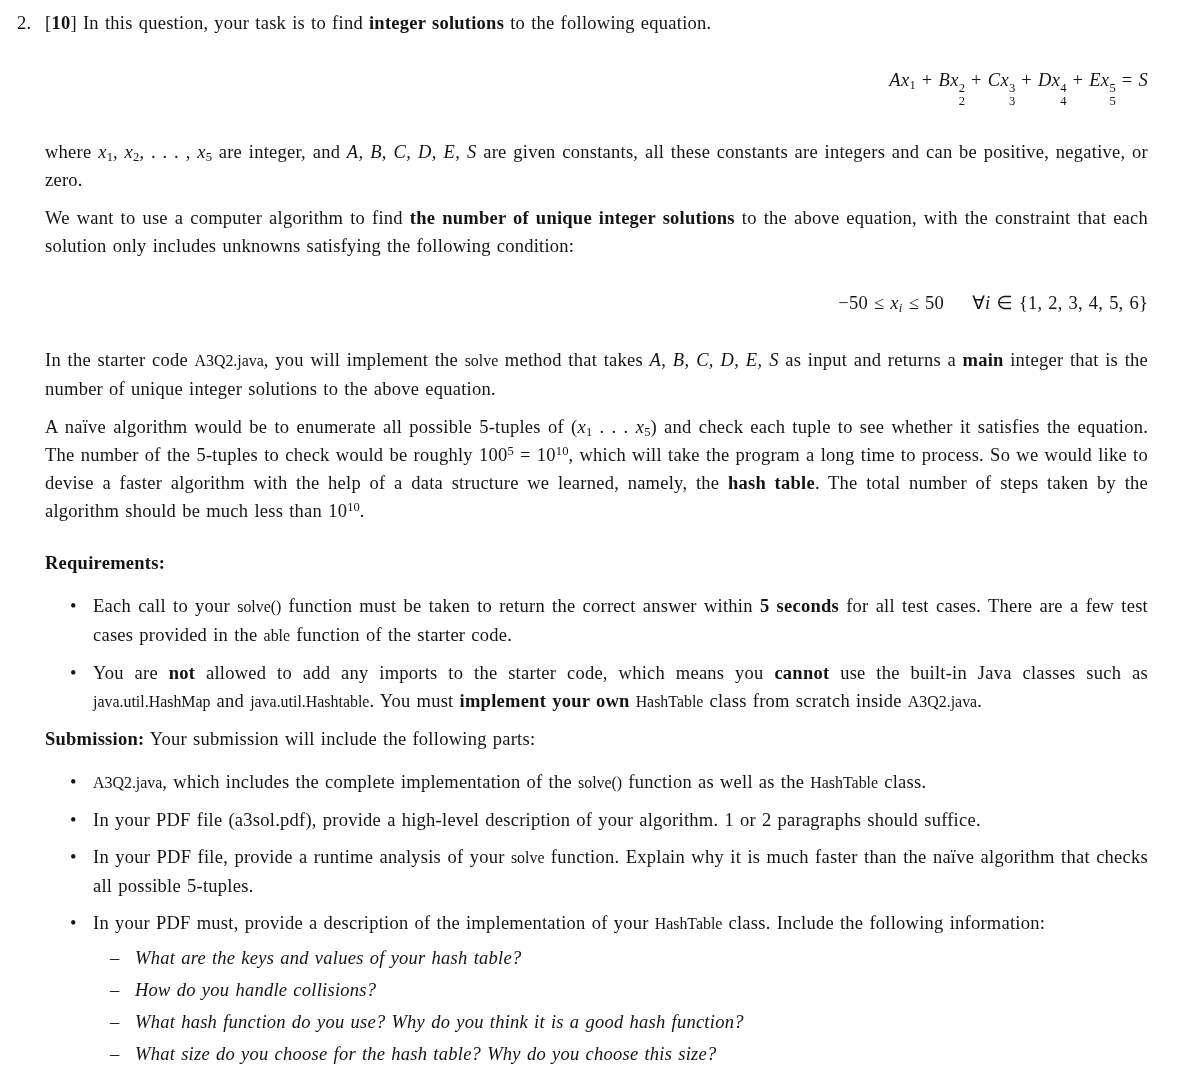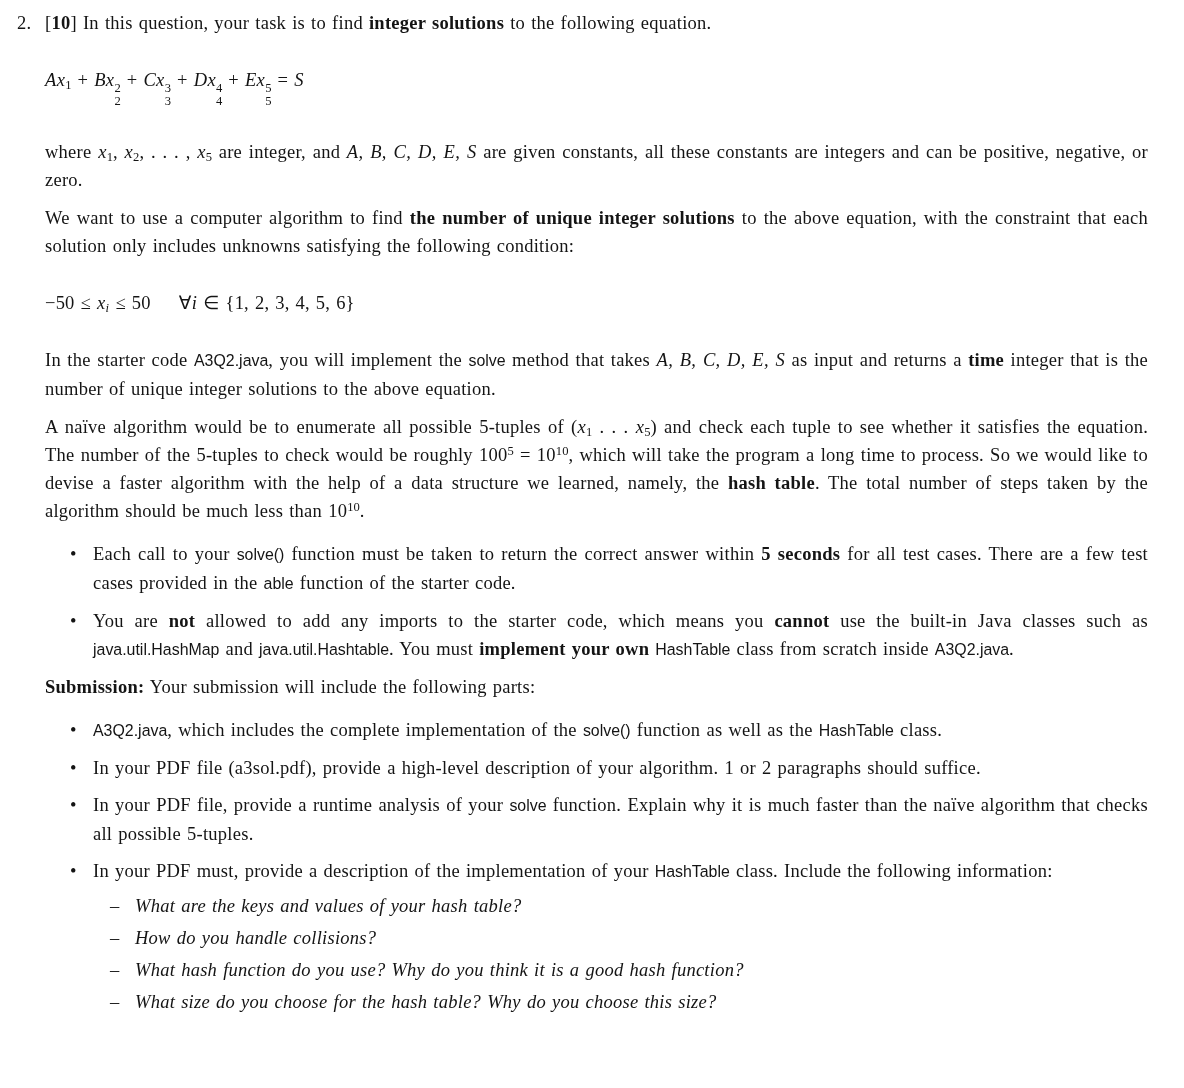--- a/index.html
+++ b/index.html
@@ -29,21 +29,21 @@
     position: absolute;
     left: -28px;
     top: 0;
   }
   .para {
     margin: 0 0 10px 0;
     text-align: justify;
   }
   .math {
     margin: 29px 0;
-    text-align: left;
+    text-align: right;
     letter-spacing: 0.2px;
   }
   .section-head {
     font-weight: 700;
     margin: 24px 0 0 0;
   }
   .blist { margin: 15px 0 0 0; }
   .bitem {
     display: flex;
     margin-bottom: 9px;
@@ -64,21 +64,21 @@
   }
   .dmark {
     flex: 0 0 42px;
     box-sizing: border-box;
     padding-left: 17px;
   }
   .dcontent { flex: 1 1 auto; text-align: left; font-style: italic; }
   .rs-b { font-weight: 700; }
   .rs-i { font-style: italic; letter-spacing: 0.35px; }
   .rs-m {
-    font-family: Liberation Sans, sans-serif;
+    font-family: Liberation Serif, serif;
     font-size: 0.86em;
     letter-spacing: 0;
     word-spacing: 0;
   }
   sup, sub {
     font-size: 68%;
     line-height: 0;
     font-style: normal;
     letter-spacing: 0;
     position: relative;
@@ -122,24 +122,25 @@
           <span class="ss-sup">5</span>
           <span class="ss-sub">5</span>
         </span></span><span> = </span><span class="rs-i">S</span></div>
 
   <p class="para"><span>where </span><span class="rs-i">x<sub>1</sub></span><span>, </span><span class="rs-i">x<sub>2</sub></span><span>, . . . , </span><span class="rs-i">x<sub>5</sub></span><span> are integer, and </span><span class="rs-i">A, B, C, D, E, S</span><span> are given constants, all these constants are integers and can be positive, negative, or zero.</span></p>
 
   <p class="para"><span>We want to use a computer algorithm to find </span><span class="rs-b">the number of unique integer solutions</span><span> to the above equation, with the constraint that each solution only includes unknowns satisfying the following condition:</span></p>
 
   <div class="math"><span>−50 ≤ </span><span class="rs-i">x<sub class="rs-i">i</sub></span><span> ≤ 50</span><span>  </span><span>∀</span><span class="rs-i">i</span><span> ∈ {1, 2, 3, 4, 5, 6}</span></div>
 
-  <p class="para"><span>In the starter code </span><span class="rs-m">A3Q2.java</span><span>, you will implement the </span><span class="rs-m">solve</span><span> method that takes </span><span class="rs-i">A, B, C, D, E, S</span><span> as input and returns a </span><span class="rs-b">time</span><span> integer that is the number of unique integer solutions to the above equation.</span></p>
+  <p class="para"><span>In the starter code </span><span class="rs-m">A3Q2.java</span><span>, you will implement the </span><span class="rs-m">solve</span><span> method that takes </span><span class="rs-i">A, B, C, D, E, S</span><span> as input and returns a </span><span class="rs-b">main</span><span> integer that is the number of unique integer solutions to the above equation.</span></p>
 
   <p class="para"><span>A naïve algorithm would be to enumerate all possible 5-tuples of (</span><span class="rs-i">x<sub>1</sub></span><span> . . . </span><span class="rs-i">x<sub>5</sub></span><span>) and check each tuple to see whether it satisfies the equation. The number of the 5-tuples to check would be roughly 100<sup>5</sup></span><span> = 10<sup>10</sup></span><span>, which will take the program a long time to process. So we would like to devise a faster algorithm with the help of a data structure we learned, namely, the </span><span class="rs-b">hash table</span><span>. The total number of steps taken by the algorithm should be much less than 10<sup>10</sup></span><span>.</span></p>
 
+  <div class="section-head">Requirements:</div>
 
   <div class="blist">
     <div class="bitem">
       <span class="bmark">•</span>
       <div class="bcontent"><span>Each call to your </span><span class="rs-m">solve()</span><span> function must be taken to return the correct answer within </span><span class="rs-b">5 seconds</span><span> for all test cases. There are a few test cases provided in the </span><span class="rs-m">able</span><span> function of the starter code.</span></div>
     </div>
     <div class="bitem">
       <span class="bmark">•</span>
       <div class="bcontent"><span>You are </span><span class="rs-b">not</span><span> allowed to add any imports to the starter code, which means you </span><span class="rs-b">cannot</span><span> use the built-in Java classes such as </span><span class="rs-m">java.util.HashMap</span><span> and </span><span class="rs-m">java.util.Hashtable</span><span>. You must </span><span class="rs-b">implement your own</span><span> </span><span class="rs-m">HashTable</span><span> class from scratch inside </span><span class="rs-m">A3Q2.java</span><span>.</span></div>
     </div>

